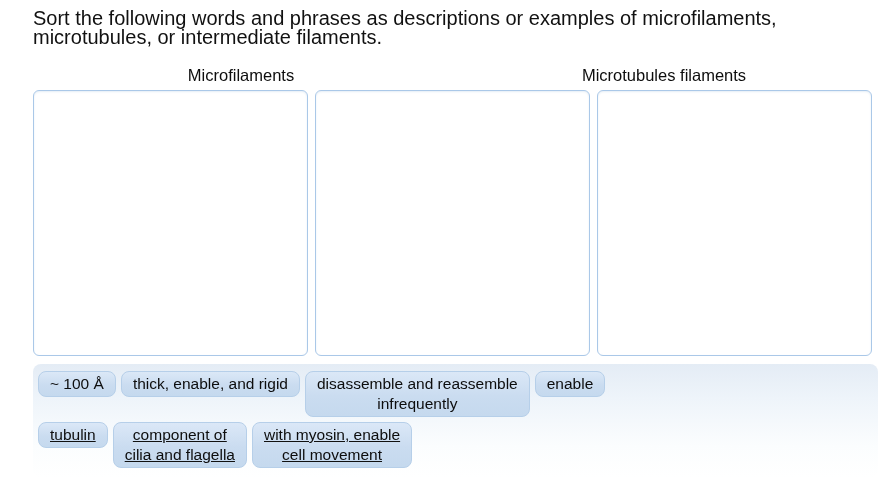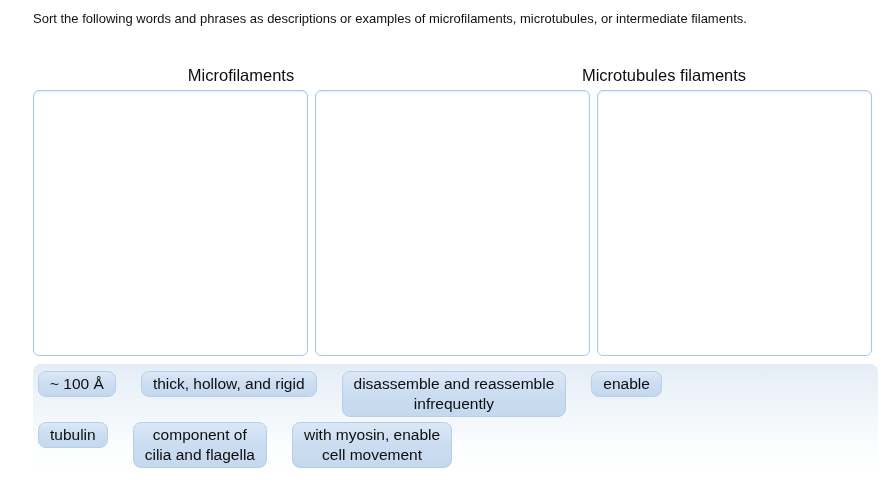--- a/index.html
+++ b/index.html
@@ -9,21 +9,21 @@
     font-family: "Liberation Sans", sans-serif;
     color: #111111;
     overflow: hidden;
   }
   .page { position: relative; width: 896px; height: 489px; }
 
   .instructions {
     position: absolute;
     left: 33px; top: 9px;
     width: 836px;
-    font-size: 13px;
+    font-size: 20px;
     line-height: 19px;
     color: #111111;
     margin: 0;
   }
 
   .headers {
     position: absolute;
     left: 33px; top: 66px;
     width: 839px;
     display: flex;
@@ -57,23 +57,23 @@
     left: 33px; top: 364px;
     width: 845px; height: 114px;
     border-radius: 8px;
     background: linear-gradient(180deg, #e4ecf5 0%, #eef4fa 30%, #fbfdfe 72%, #ffffff 100%);
     padding: 7px 5px 0 5px;
     box-sizing: border-box;
   }
   .bank-row {
     display: flex;
     align-items: flex-start;
-    gap: 25px;
+    gap: 5px;
   }
-  .bank-row + .bank-row { margin-top: 5px; }
+  .bank-row + .bank-row { margin-top: 5px; text-decoration: underline; }
 
   .chip {
     display: inline-block;
     padding: 2px 11px;
     background: linear-gradient(180deg, #dbe8f7 0%, #cadcf0 55%, #c5d9ee 100%);
     border: 1px solid #b6cfe9;
     border-radius: 8px;
     font-size: 15.5px;
     line-height: 20px;
     text-align: center;
@@ -96,21 +96,21 @@
 
   <div class="bins">
     <div class="bin"></div>
     <div class="bin"></div>
     <div class="bin"></div>
   </div>
 
   <div class="bank">
     <div class="bank-row">
       <div class="chip">~ 100 Å</div>
-      <div class="chip">thick, hollow, and rigid</div>
+      <div class="chip">thick, enable, and rigid</div>
       <div class="chip">disassemble and reassemble
 infrequently</div>
       <div class="chip">enable</div>
     </div>
     <div class="bank-row">
       <div class="chip">tubulin</div>
       <div class="chip">component of
 cilia and flagella</div>
       <div class="chip">with myosin, enable
 cell movement</div>

